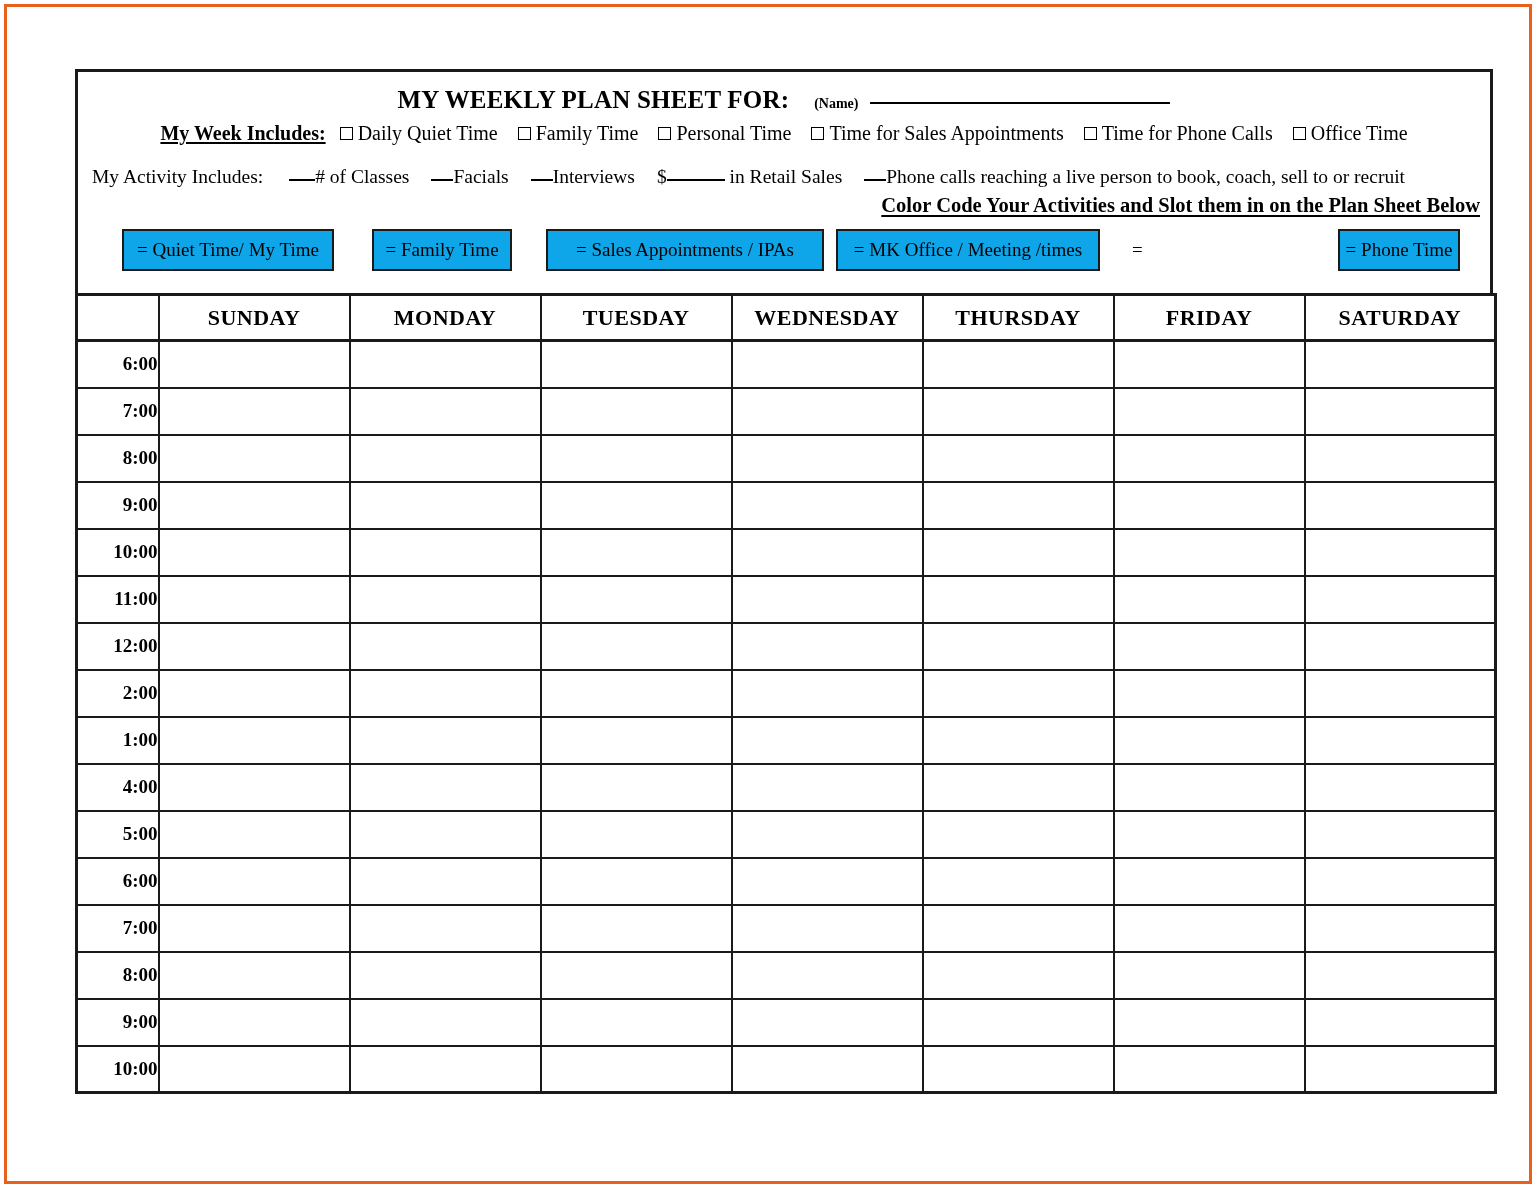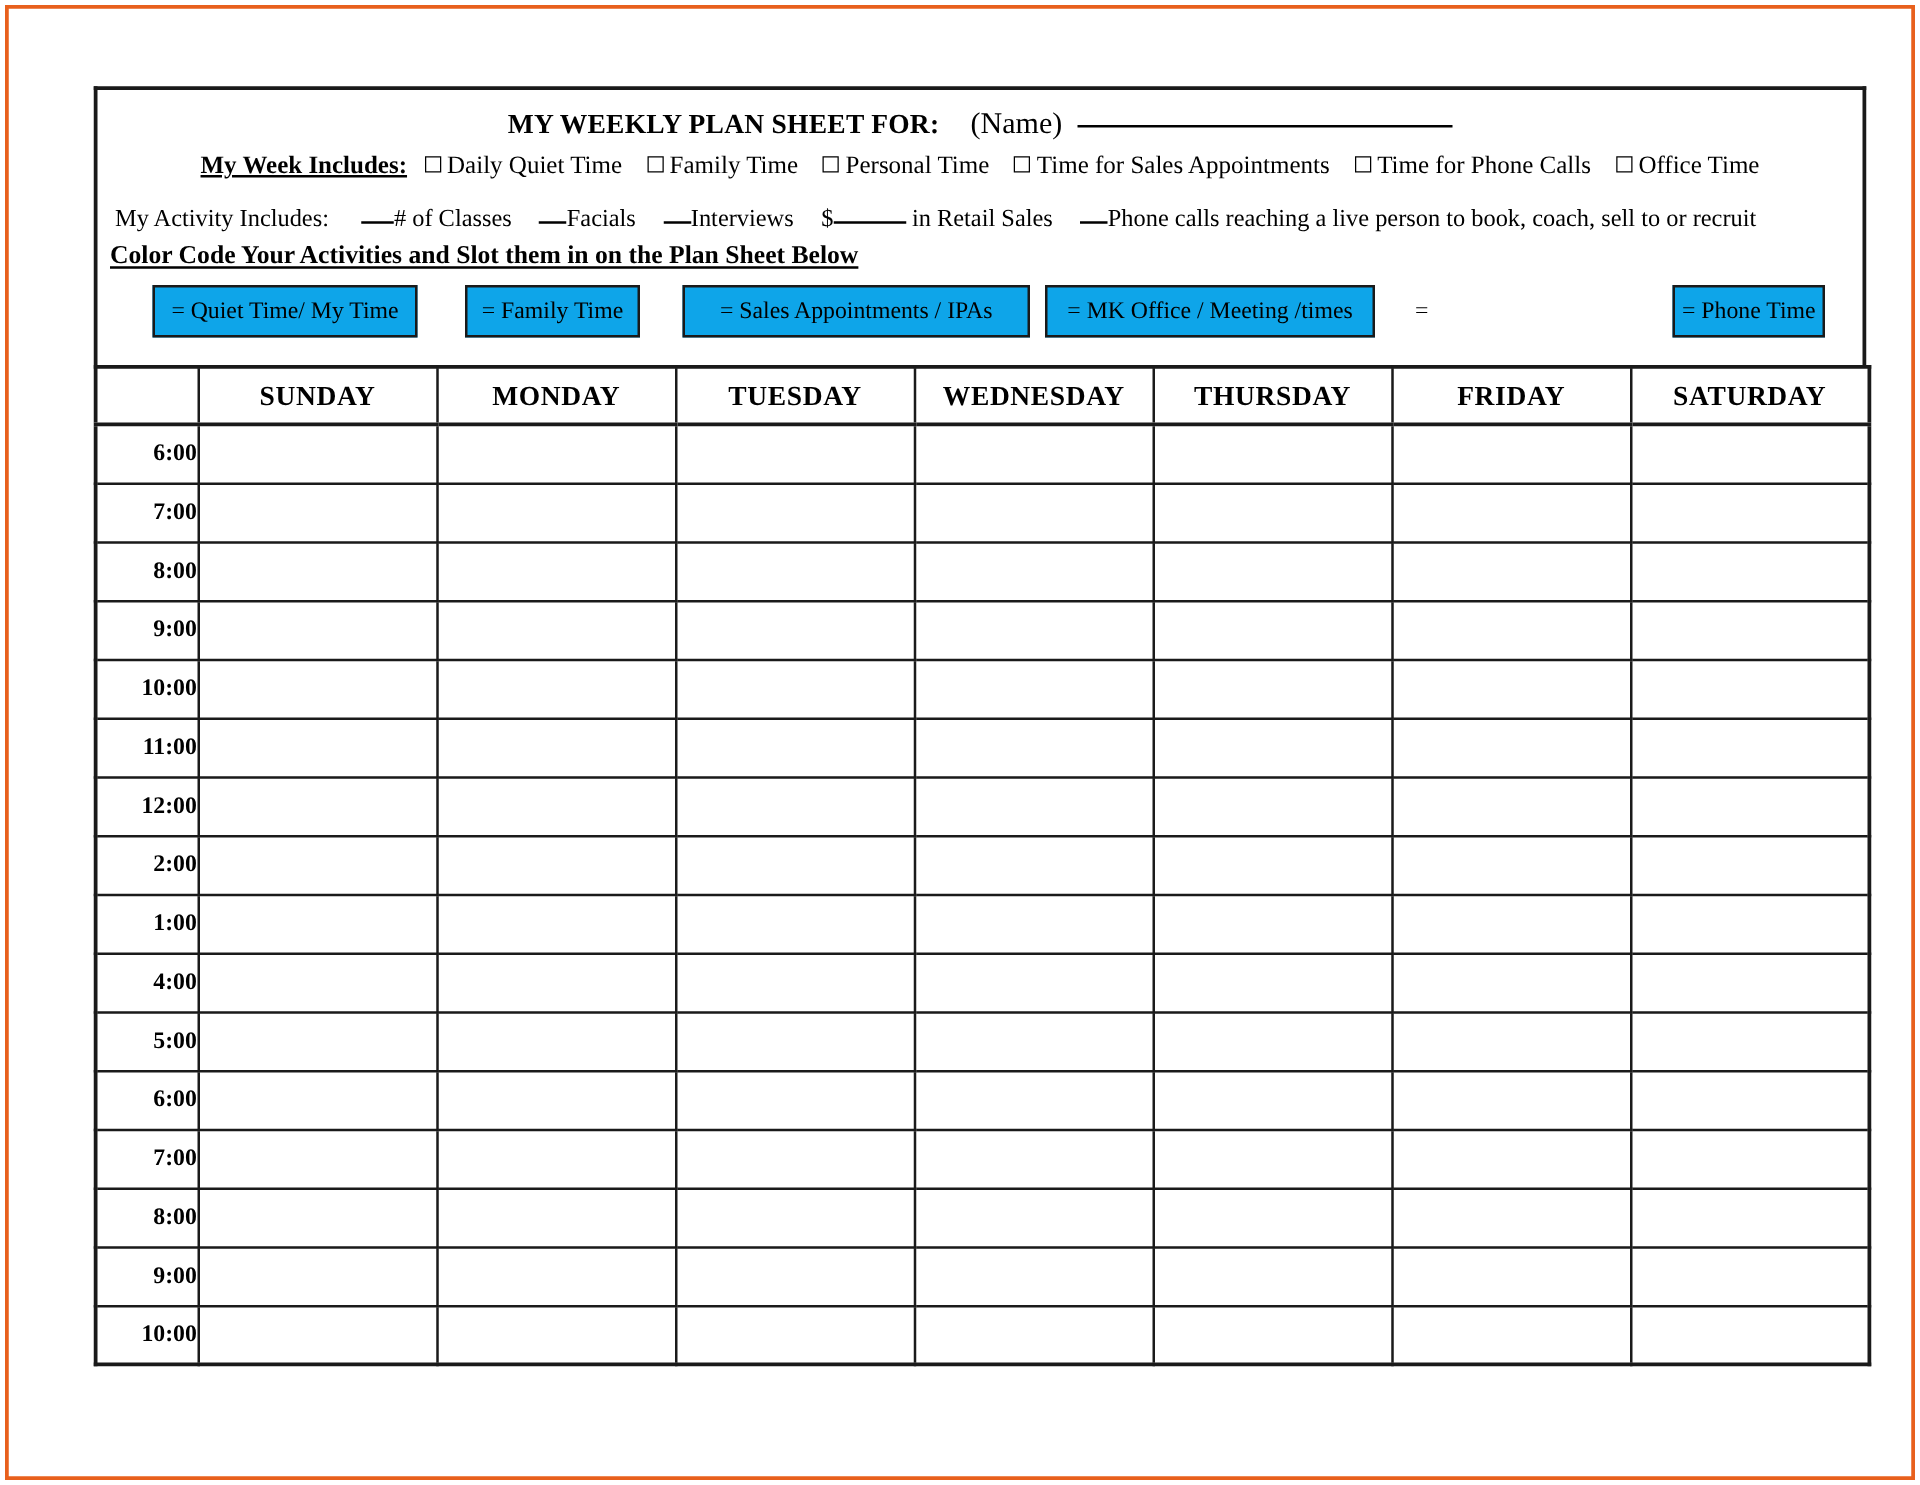--- a/index.html
+++ b/index.html
@@ -37,27 +37,27 @@
     padding: 8px 10px 10px 10px;
   }
 
   .title-line {
     text-align: center;
     margin-top: 6px;
     margin-bottom: 8px;
     white-space: nowrap;
   }
   .title-main {
-    font-size: 22px;
+    font-size: 25px;
     font-weight: bold;
     letter-spacing: .2px;
   }
   .title-name {
-    font-size: 24px;
-    font-weight: normal;
+    font-size: 14px;
+    font-weight: bold;
     margin-left: 21px;
   }
   .title-rule {
     display: inline-block;
     width: 300px;
     border-bottom: 2.5px solid #000;
     margin-left: 8px;
     vertical-align: 4px;
   }
 
@@ -94,21 +94,21 @@
     display: inline-block;
     border-bottom: 2px solid #000;
     vertical-align: 2px;
   }
   .blank-s  { width: 26px; }
   .blank-m  { width: 22px; }
   .blank-money { width: 58px; }
   .act-seg { margin-right: 22px; }
 
   .colorcode-line {
-    text-align: left;
+    text-align: right;
     font-size: 20.5px;
     font-weight: bold;
     margin-bottom: 12px;
   }
   .colorcode-line span {
     text-decoration: underline;
     text-underline-offset: 3px;
   }
 
   

